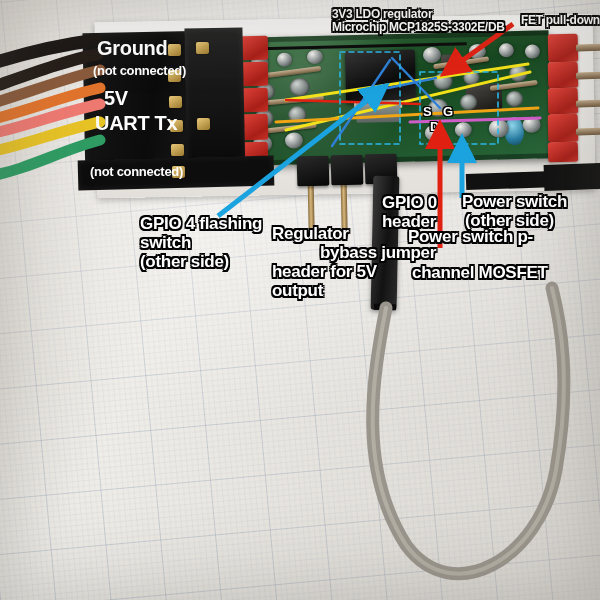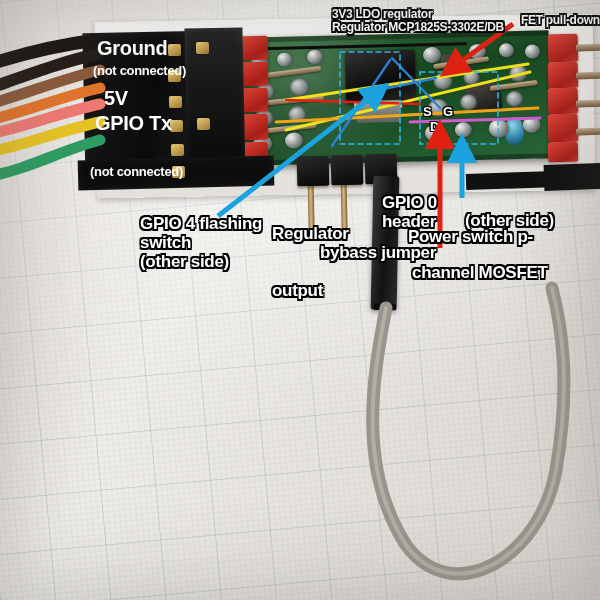--- a/index.html
+++ b/index.html
@@ -316,37 +316,39 @@
     <line x1="218" y1="216" x2="378" y2="92" stroke="#1ba3e0" stroke-width="5" marker-end="url(#ar-cyan)"></line>
 
     <line x1="440" y1="248" x2="440" y2="134" stroke="#e02112" stroke-width="5" marker-end="url(#ar-red)"></line>
 
     <line x1="462" y1="198" x2="462" y2="148" stroke="#1ba3e0" stroke-width="5" marker-end="url(#ar-cyan)"></line>
   </svg>
 
   <div class="lbl lg onblack" style="left:97px;top:38px;">Ground</div>
   <div class="lbl sm onblack" style="left:93px;top:64px;">(not connected)</div>
   <div class="lbl lg onblack" style="left:104px;top:88px;">5V</div>
-  <div class="lbl lg onblack" style="left:95px;top:113px;">GPIO Tx</div>
+  <div class="lbl lg onblack" style="left:95px;top:113px;">UART Tx</div>
   <div class="lbl sm onblack" style="left:90px;top:165px;">(not connected)</div>
 
   <div class="lbl xs" style="left:332px;top:8px;">3V3 LDO regulator</div>
-  <div class="lbl xs" style="left:332px;top:21px;">Regulator MCP1825S-3302E/DB</div>
+  <div class="lbl xs" style="left:332px;top:21px;">Microchip MCP1825S-3302E/DB</div>
   <div class="lbl xs" style="left:521px;top:14px;">FET pull-down re</div>
 
   <div class="lbl md" style="left:140px;top:215px;">GPIO 4 flashing</div>
   <div class="lbl md" style="left:140px;top:234px;">switch</div>
   <div class="lbl md" style="left:140px;top:253px;">(other side)</div>
 
   <div class="lbl md" style="left:272px;top:225px;">Regulator</div>
   <div class="lbl md" style="left:272px;top:244px;margin-left:48px;">bybass jumper</div>
+  <div class="lbl md" style="left:272px;top:263px;">header for 5V</div>
   <div class="lbl md" style="left:272px;top:282px;">output</div>
 
   <div class="lbl md" style="left:382px;top:194px;">GPIO 0</div>
   <div class="lbl md" style="left:382px;top:213px;">header</div>
 
+  <div class="lbl md" style="left:462px;top:193px;">Power switch</div>
   <div class="lbl md" style="left:465px;top:212px;">(other side)</div>
 
   <div class="lbl md" style="left:408px;top:228px;">Power switch p-</div>
   <div class="lbl md" style="left:412px;top:264px;">channel MOSFET</div>
 
   <div class="vignette"></div>
 </div>
 
 </body></html>

